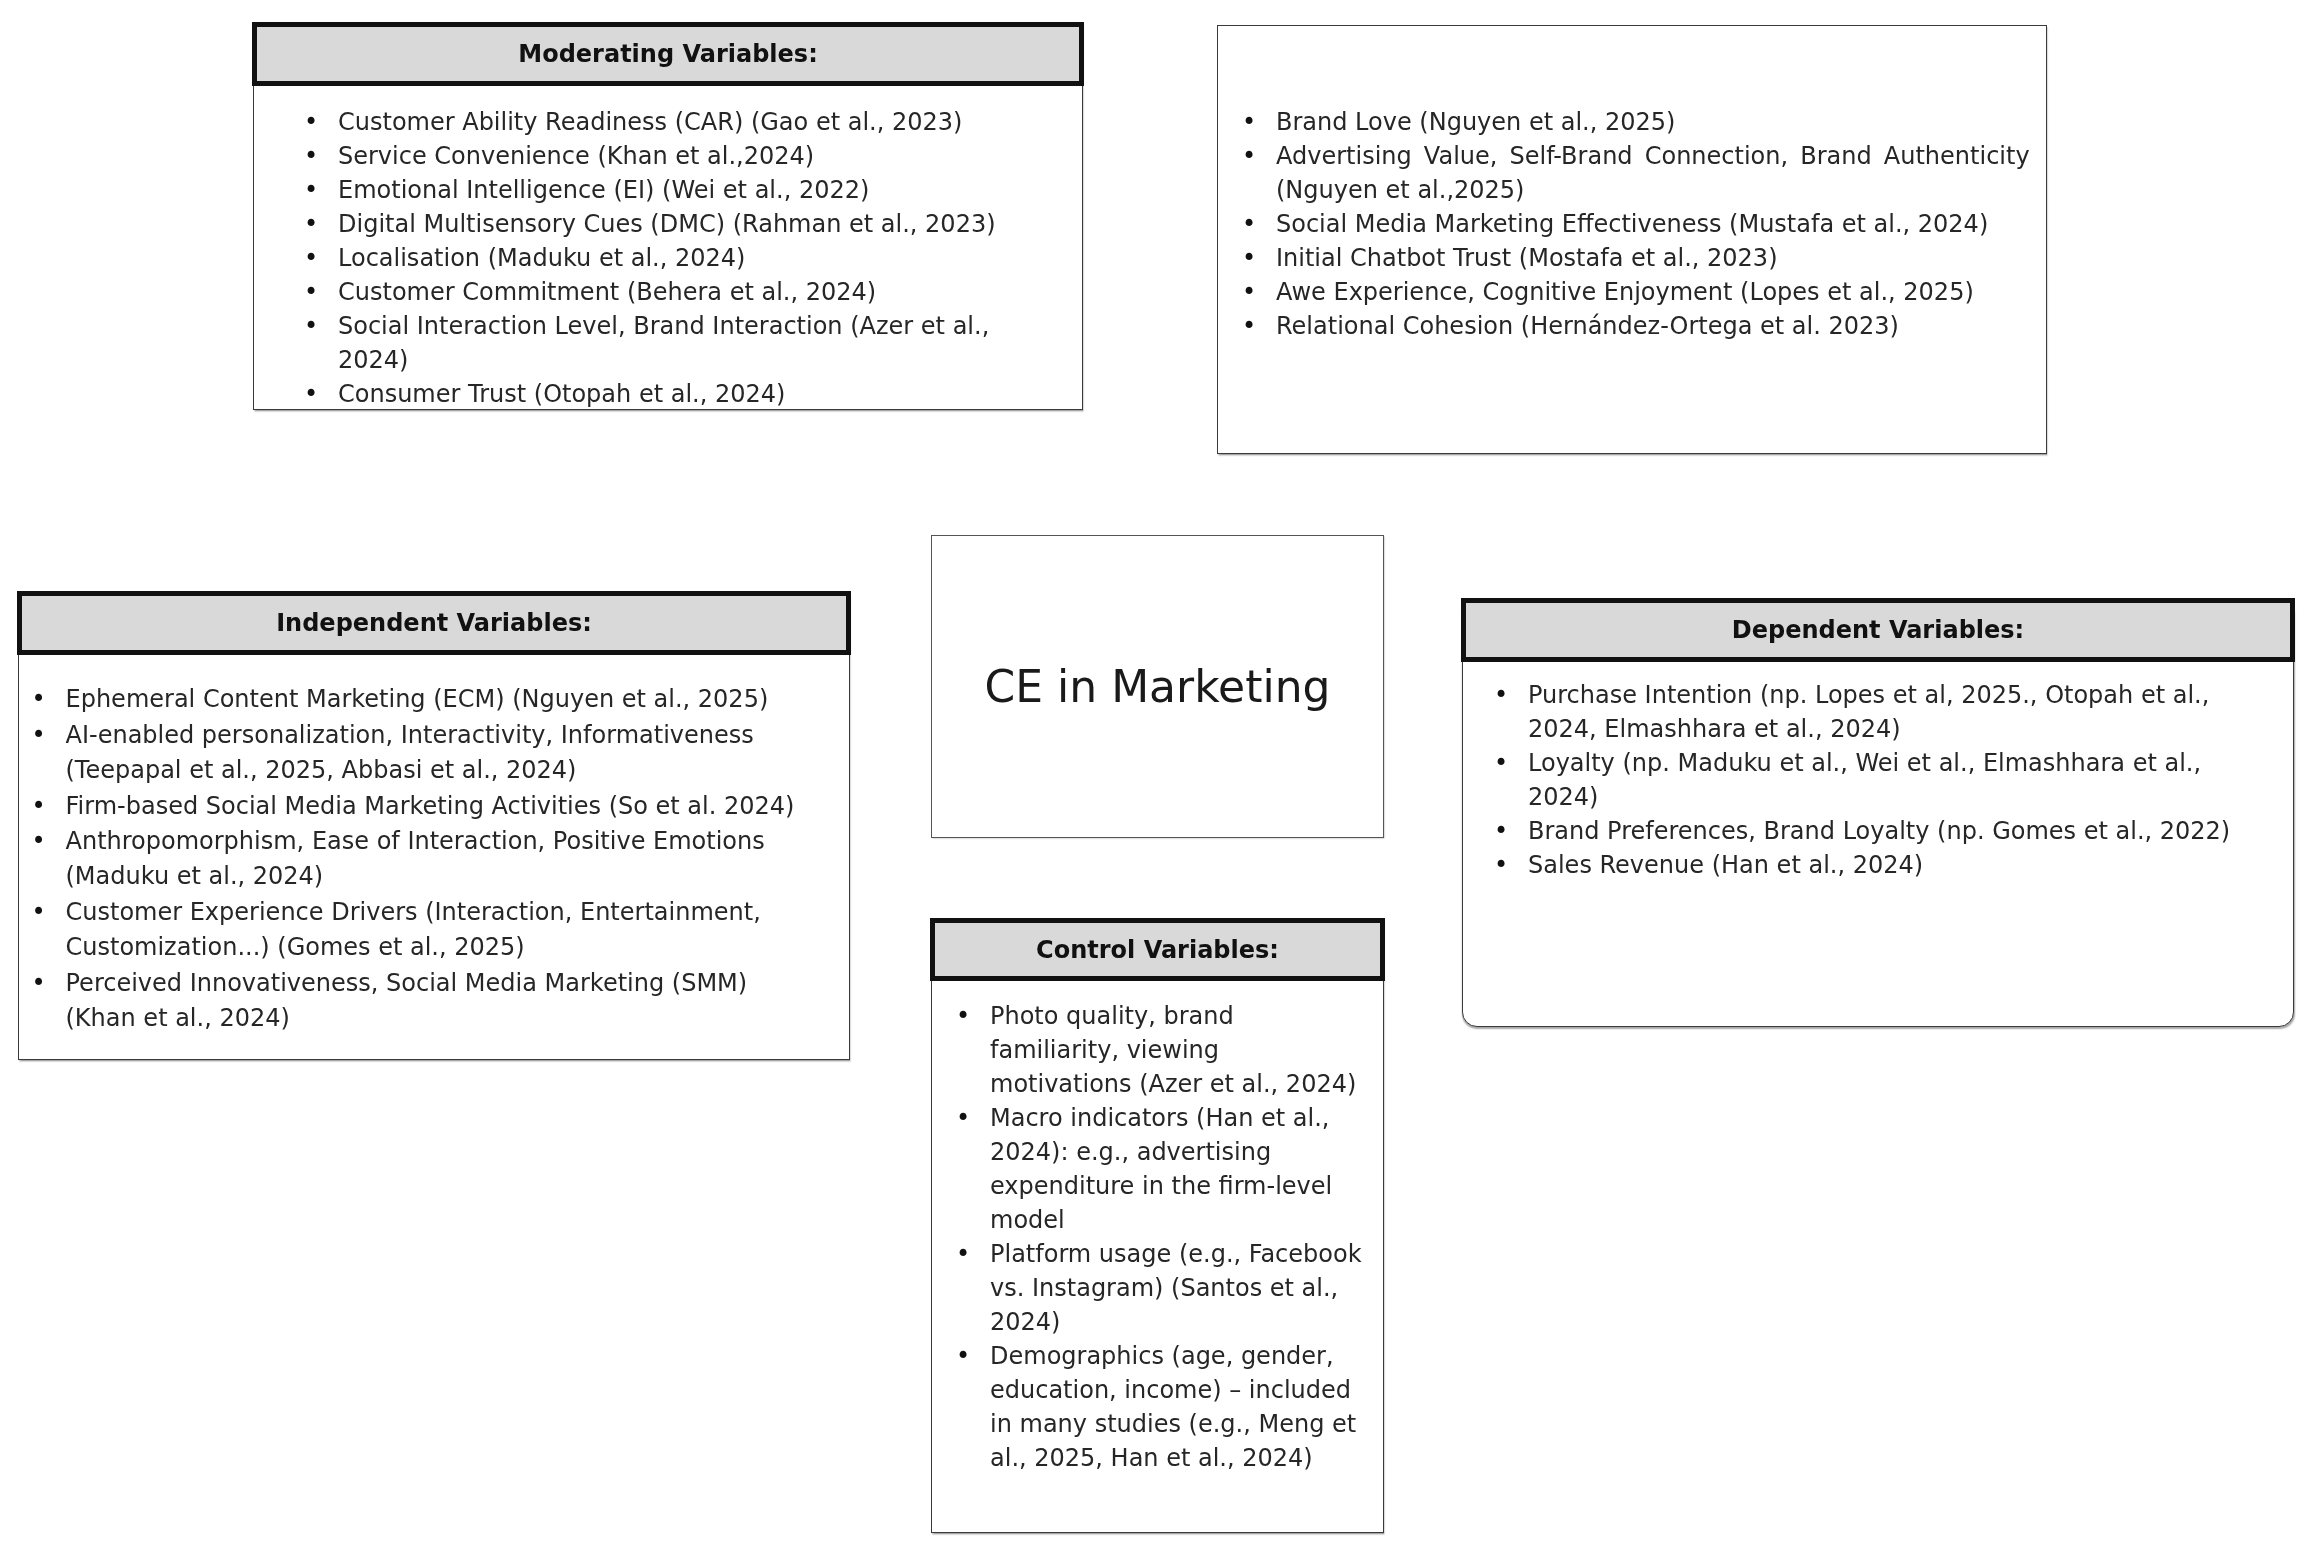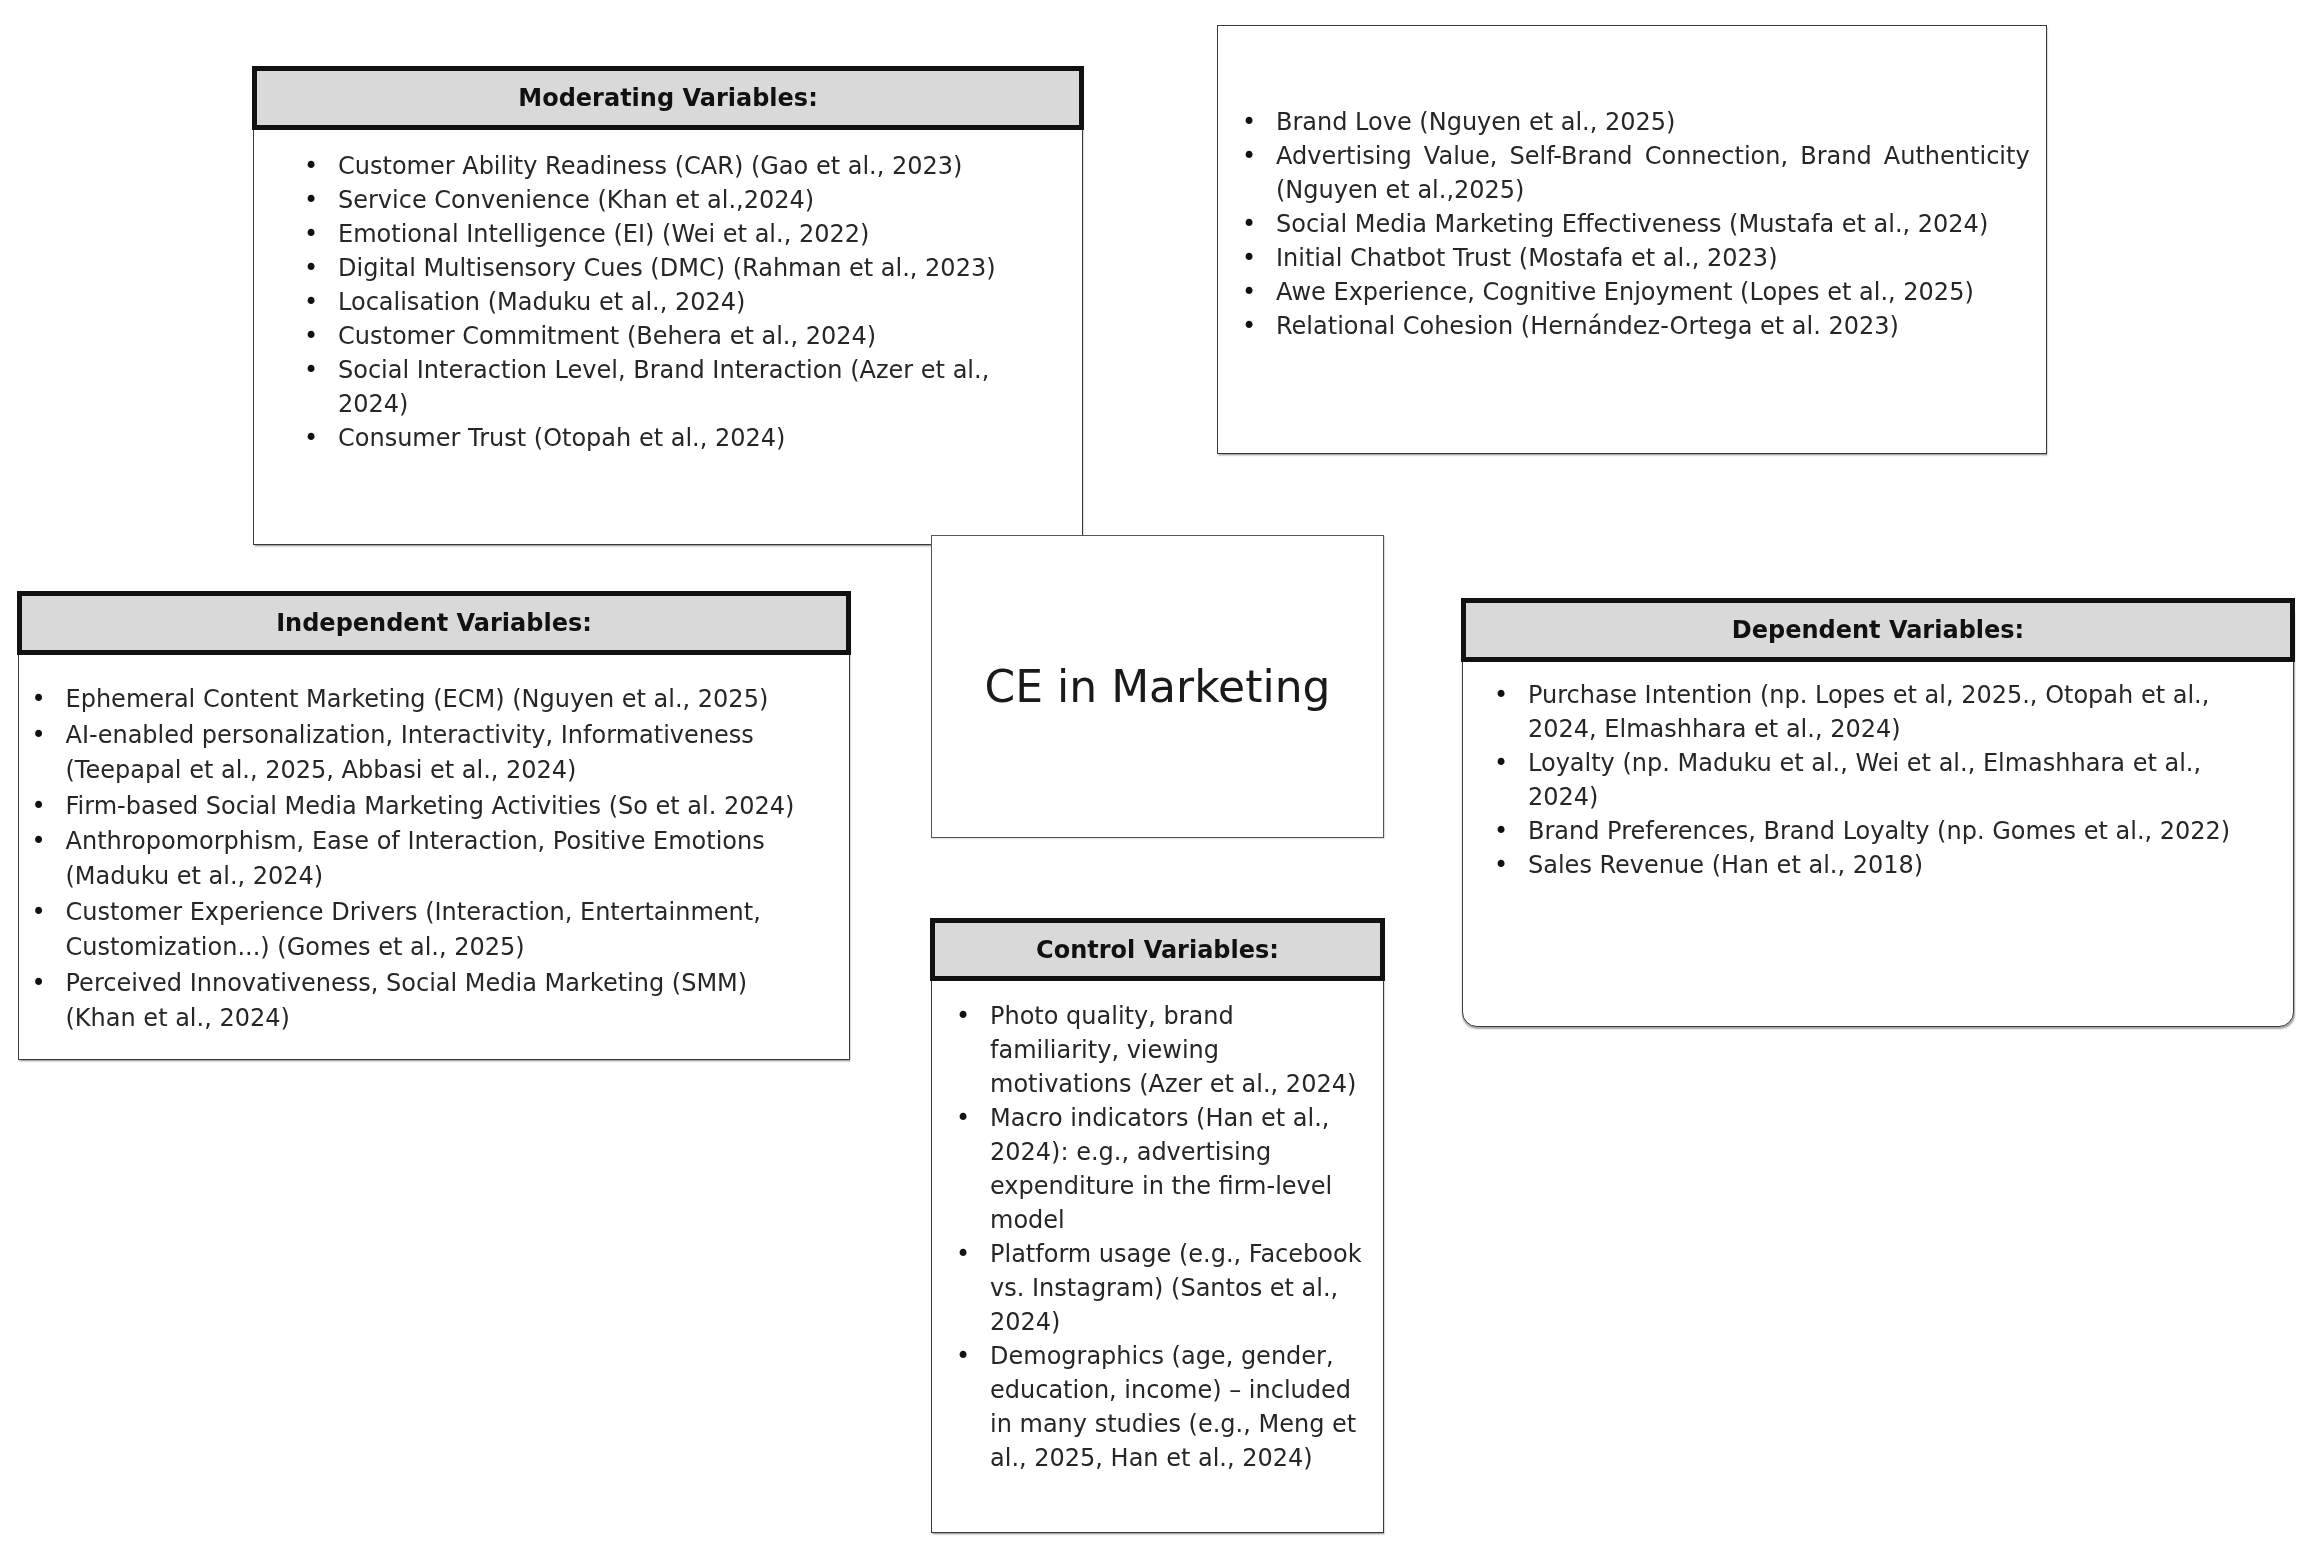--- a/index.html
+++ b/index.html
@@ -55,21 +55,21 @@
     position: absolute;
     left: 0;
     top: 0;
     width: 16.4px;
     text-align: center;
     color: #111111;
   }
   .panel li .txt { display: block; }
 
   
-  #moderating { left: 253px; top: 23px; width: 830px; height: 478px; margin-top: 44px; }
+  #moderating { left: 253px; top: 23px; width: 830px; height: 387px; }
   #moderating ul { left: 49px; top: 81px; right: 25px; }
 
   
   #mediating { left: 1217px; top: 25px; width: 830px; height: 429px; }
   #mediating ul { left: 23px; top: 79px; right: 16.4px; }
   #mediating li.justify .txt { text-align: justify; text-align-last: left; }
 
   
   #independent { left: 18px; top: 592px; width: 832px; height: 468px; }
   #independent ul { left: 11.5px; top: 89px; right: 33px; line-height: 35px; }
@@ -213,21 +213,21 @@
     <li>
         <span class="bullet">•</span>
         <span class="txt">Loyalty (np. Maduku et al., Wei et al., Elmashhara et al.,  2024)</span>
       </li>
     <li>
         <span class="bullet">•</span>
         <span class="txt">Brand Preferences, Brand Loyalty (np. Gomes et al., 2022)</span>
       </li>
     <li>
         <span class="bullet">•</span>
-        <span class="txt">Sales Revenue (Han et al., 2018)</span>
+        <span class="txt">Sales Revenue (Han et al., 2024)</span>
       </li>
   </ul>
 </div>
 
 <div class="panel" id="control">
   <div class="panel-header">Control Variables:</div>
   <ul>
     <li>
         <span class="bullet">•</span>
         <span class="txt">Photo quality, brand familiarity, viewing motivations (Azer et al., 2024)</span>

